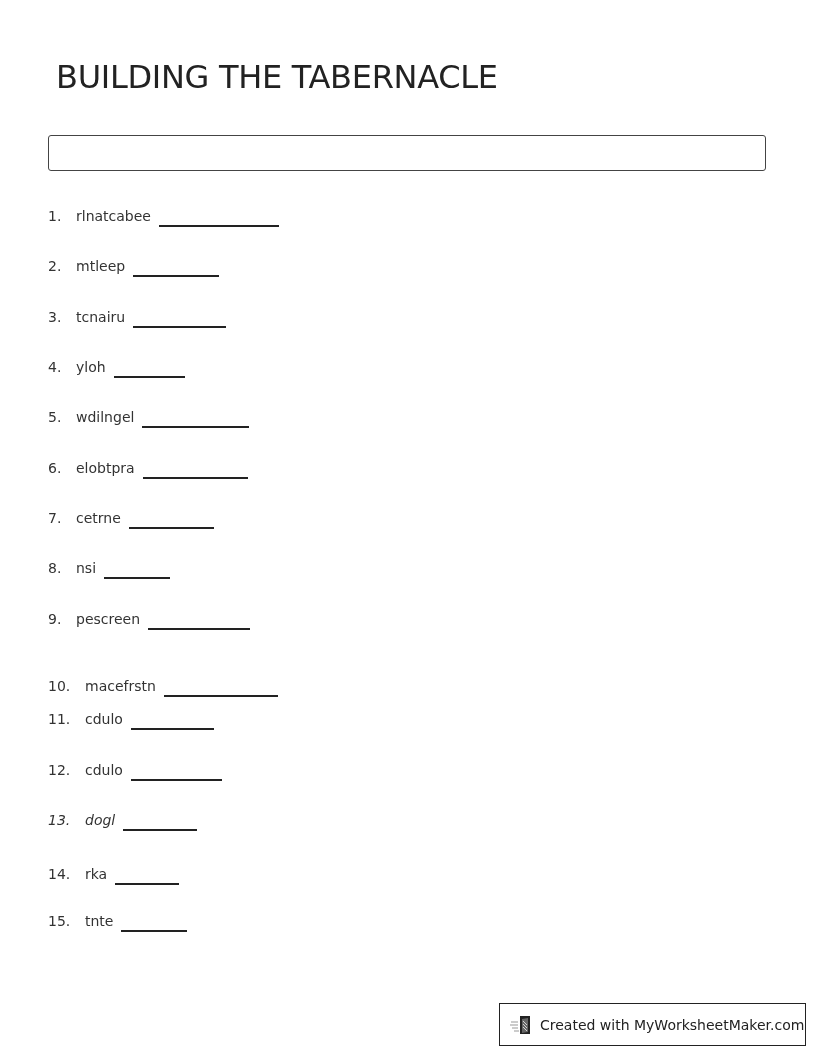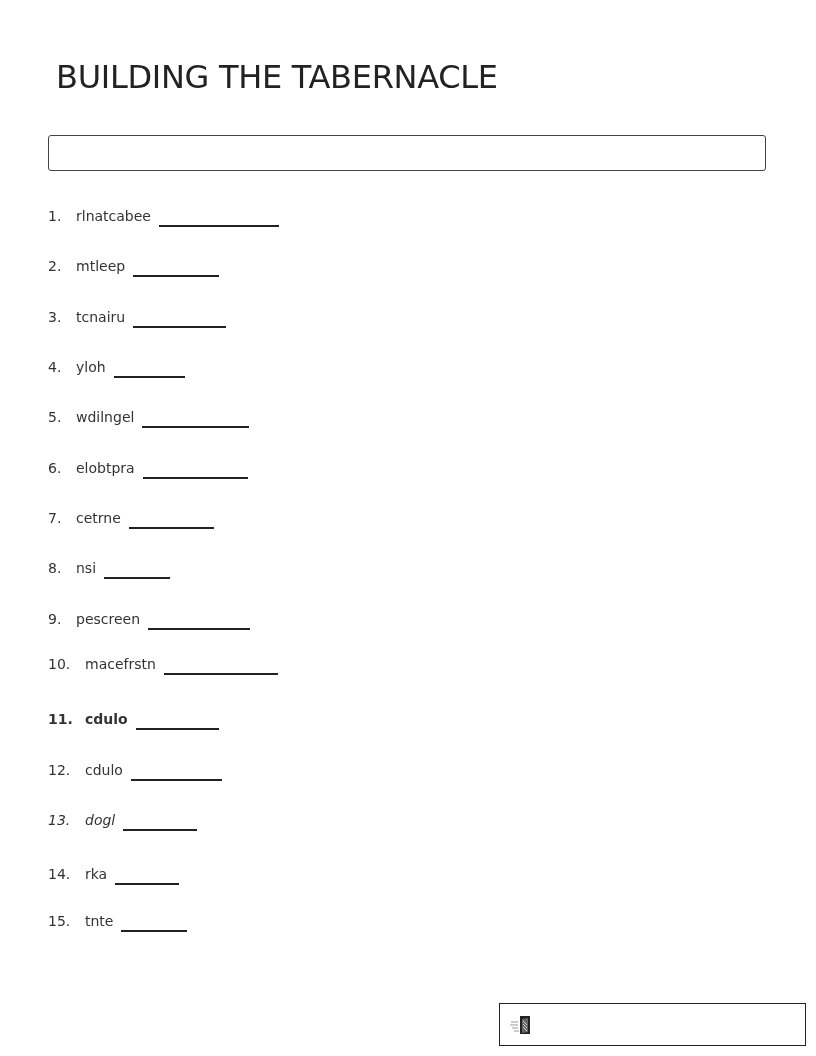--- a/index.html
+++ b/index.html
@@ -138,26 +138,26 @@
   <div class="item" style="top:554px;">
     <span class="num">8.</span>
     <span class="word">nsi</span>
     <span class="blank" style="width:66px;"></span>
   </div>
   <div class="item" style="top:605px;">
     <span class="num">9.</span>
     <span class="word">pescreen</span>
     <span class="blank" style="width:102px;"></span>
   </div>
-  <div class="item two-digit" style="top:650px;">
+  <div class="item two-digit" style="top:672px;">
     <span class="num">10.</span>
     <span class="word">macefrstn</span>
     <span class="blank" style="width:114px;"></span>
   </div>
-  <div class="item two-digit" style="top:705px;font-weight:bold;">
+  <div class="item two-digit" style="top:705px;">
     <span class="num">11.</span>
     <span class="word">cdulo</span>
     <span class="blank" style="width:83px;"></span>
   </div>
   <div class="item two-digit" style="top:756px;">
     <span class="num">12.</span>
     <span class="word">cdulo</span>
     <span class="blank" style="width:91px;"></span>
   </div>
   <div class="item two-digit" style="top:806px;font-style:italic;">
@@ -184,13 +184,14 @@
       <line x1="0" y1="11" x2="8" y2="11" stroke="#999" stroke-width="1"></line>
       <line x1="2" y1="14" x2="8" y2="14" stroke="#999" stroke-width="1"></line>
       <line x1="4" y1="17" x2="9" y2="17" stroke="#999" stroke-width="1"></line>
       <path d="M10 2 L20 2 L20 20 L10 20 Z" fill="#222"></path>
       <path d="M12 5 L18 4 L18 18 L12 19 Z" fill="#666"></path>
       <line x1="13" y1="7" x2="17" y2="11" stroke="#eee" stroke-width="0.8"></line>
       <line x1="13" y1="10" x2="17" y2="14" stroke="#eee" stroke-width="0.8"></line>
       <line x1="13" y1="13" x2="17" y2="17" stroke="#eee" stroke-width="0.8"></line>
     </svg>
   </span>
+  <span>Created with MyWorksheetMaker.com</span>
 </div>
 
 </body></html>

